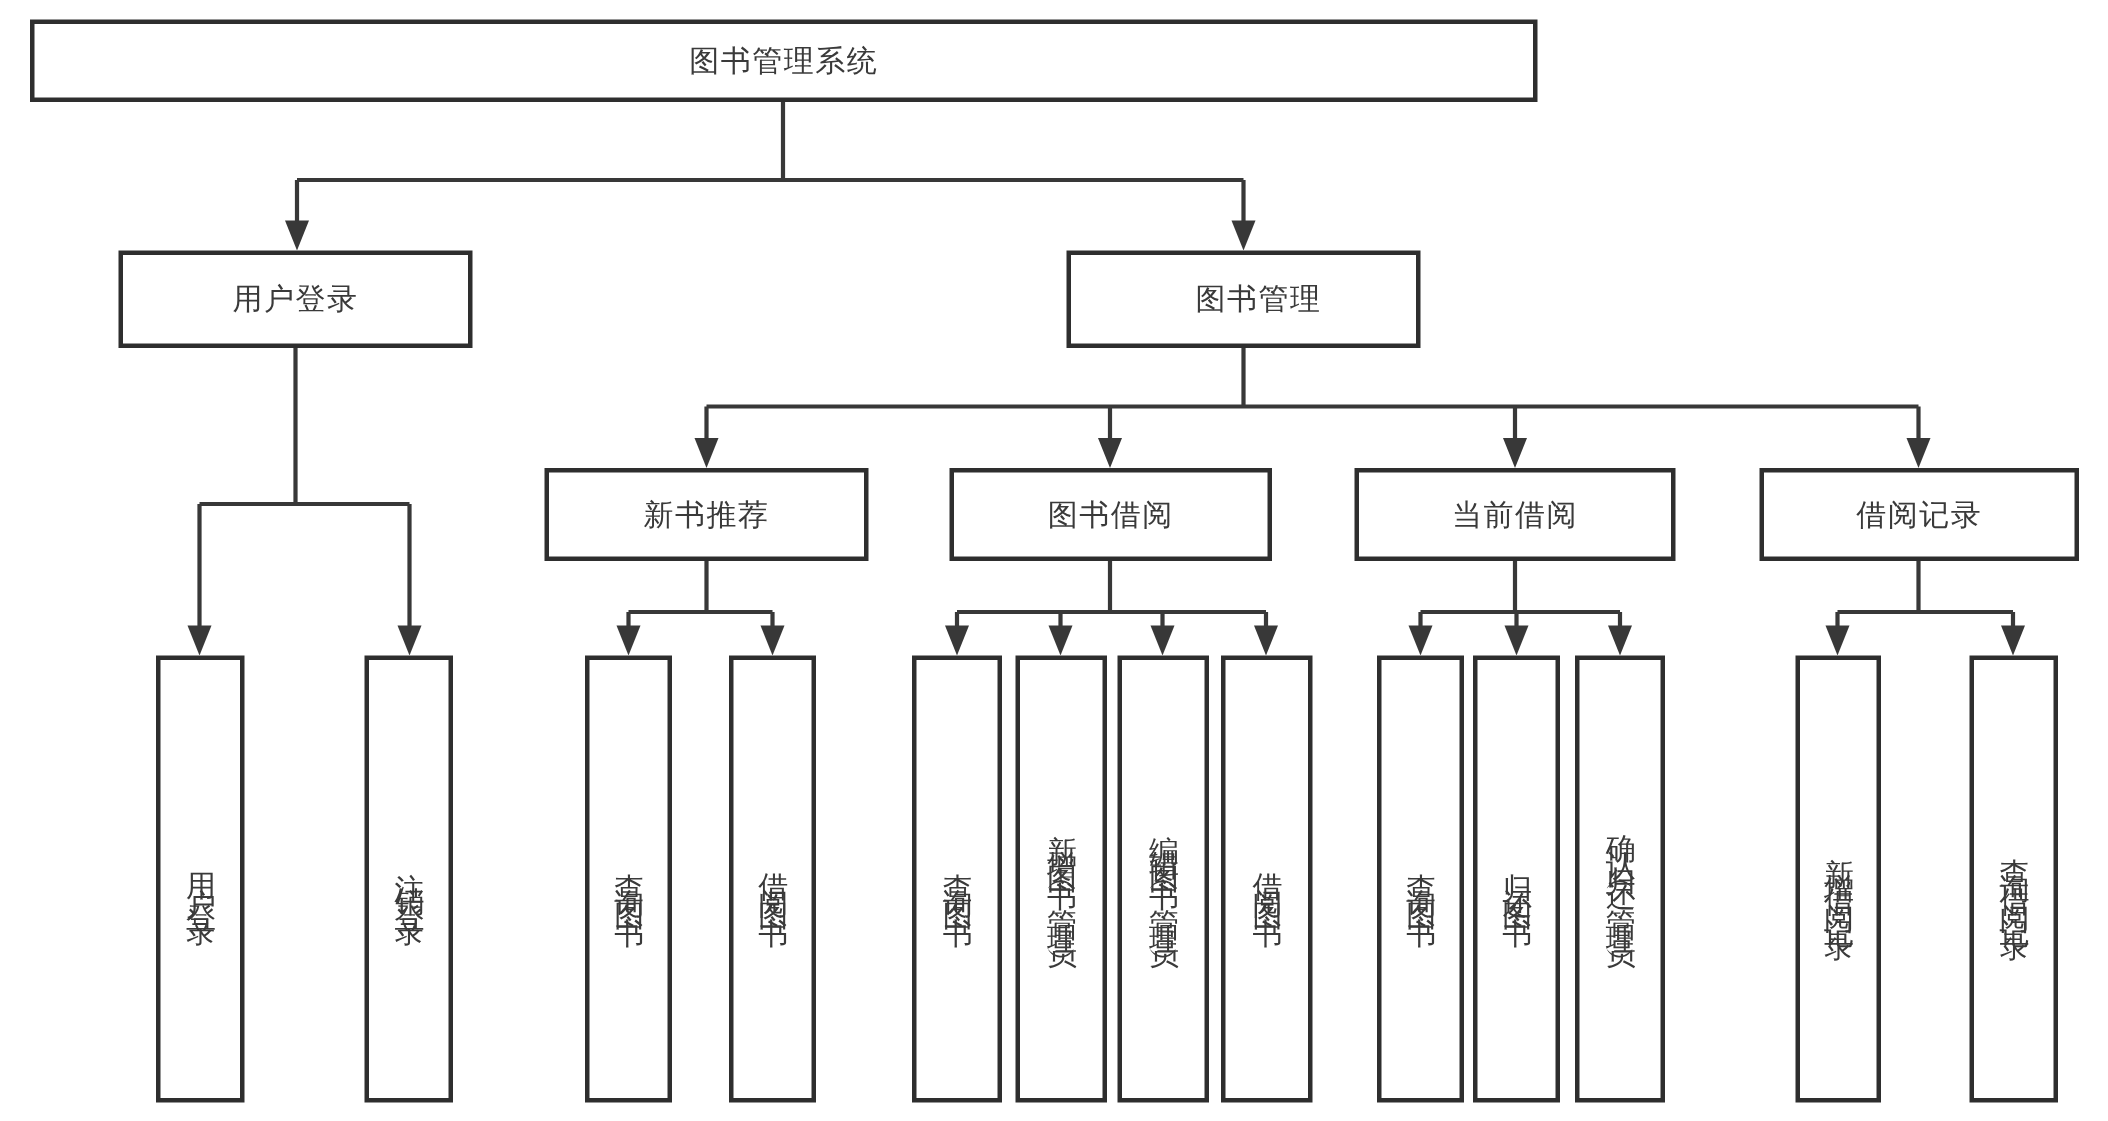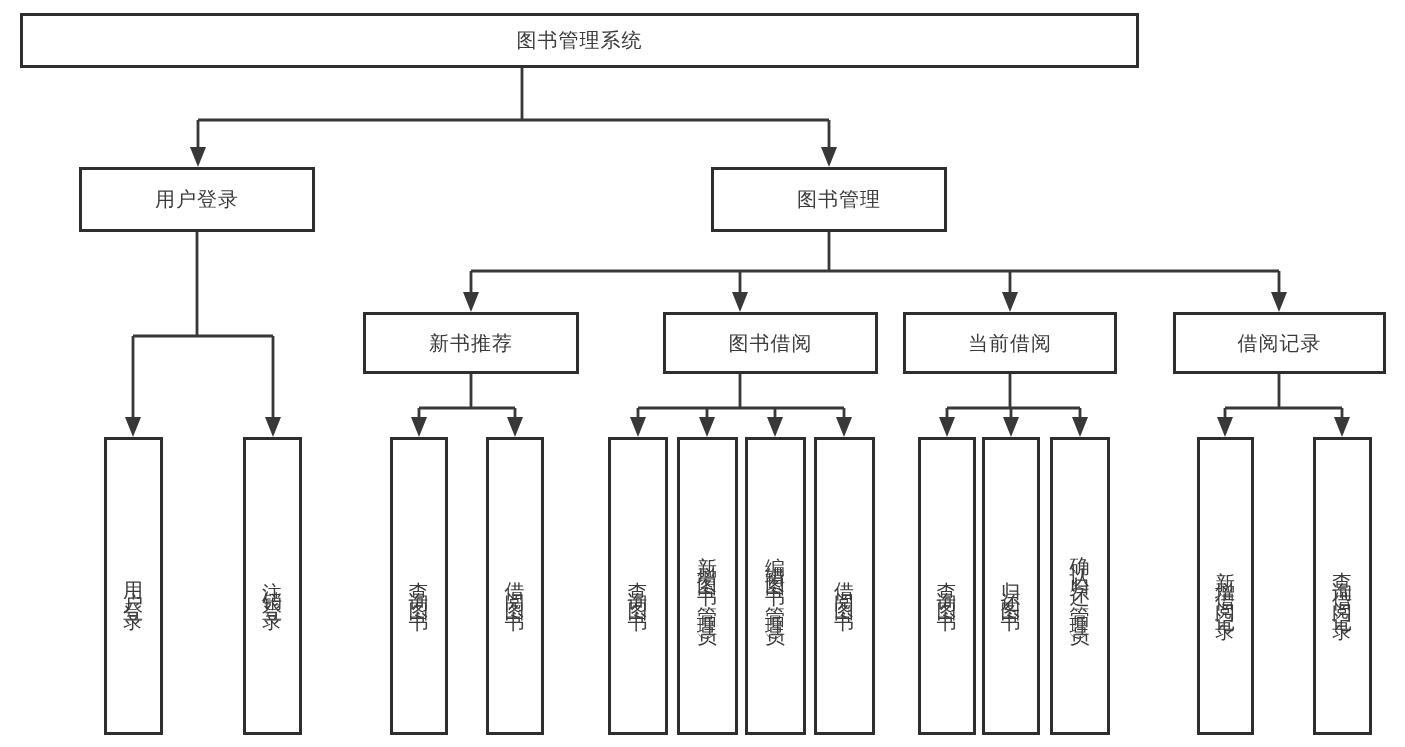--- a/index.html
+++ b/index.html
@@ -104,27 +104,27 @@
     <use href="#arrow" x="707" y="437"></use>
     <use href="#arrow" x="775" y="437"></use>
     <use href="#arrow" x="844" y="437"></use>
     <use href="#arrow" x="947" y="437"></use>
     <use href="#arrow" x="1011" y="437"></use>
     <use href="#arrow" x="1080" y="437"></use>
     <use href="#arrow" x="1225" y="437"></use>
     <use href="#arrow" x="1342" y="437"></use>
   </svg>
 
-  <div class="node" style="left:20px; top:13px; width:1119px; height:55px;">图书管理系统</div>
+  <div class="node" style="left:20px; top:13px; width:1005px; height:55px;">图书管理系统</div>
 
   <div class="node" style="left:79px; top:167px; width:236px; height:65px;">用户登录</div>
   <div class="node" style="left:711px; top:167px; width:236px; height:65px;padding-left:20px;">图书管理</div>
 
   <div class="node" style="left:363px; top:312px; width:216px; height:62px;">新书推荐</div>
-  <div class="node" style="left:633px; top:312px; width:215px; height:62px;margin-left:30px;">图书借阅</div>
+  <div class="node" style="left:633px; top:312px; width:215px; height:62px;">图书借阅</div>
   <div class="node" style="left:903px; top:312px; width:214px; height:62px;">当前借阅</div>
   <div class="node" style="left:1173px; top:312px; width:213px; height:62px;">借阅记录</div>
 
   <div class="leaf" style="left:104px; width:59px;">
     <span class="vtext">用户登录</span>
   </div>
   <div class="leaf" style="left:243px; width:59px;">
     <span class="vtext">注销登录</span>
   </div>
 

